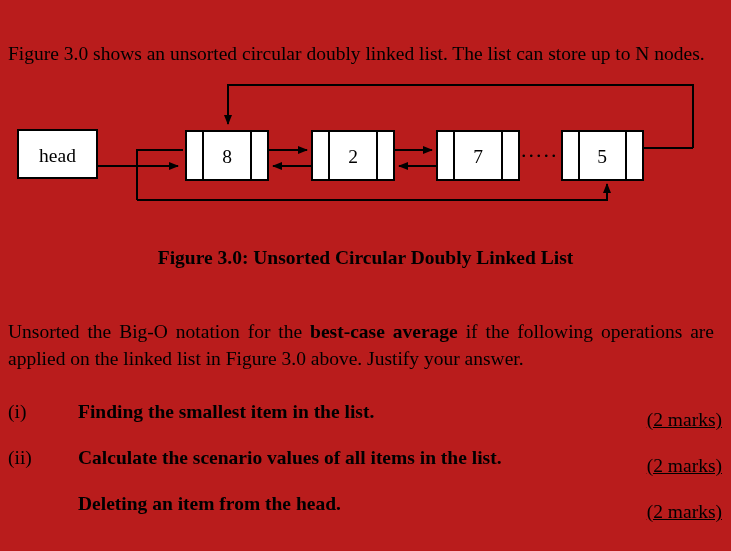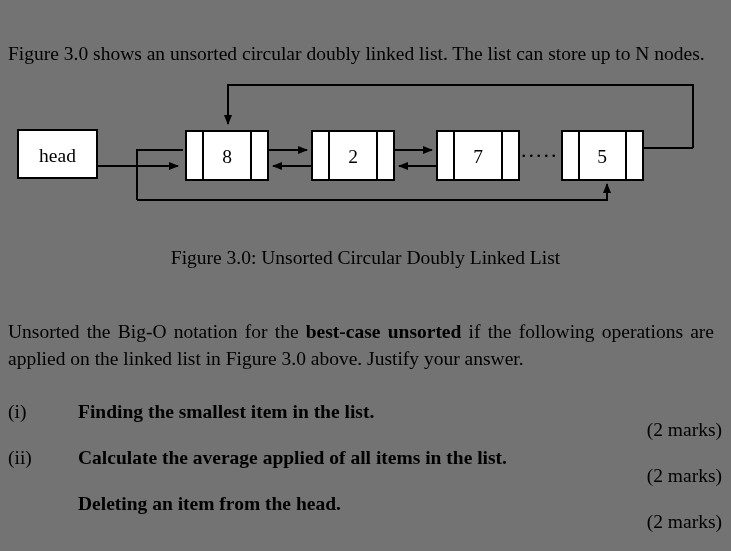--- a/index.html
+++ b/index.html
@@ -11,21 +11,21 @@
     width: 731px;
     height: 551px;
     overflow: hidden;
     font-family: "Liberation Serif", "DejaVu Serif", serif;
     color: #000000;
   }
   .page {
     position: relative;
     width: 731px;
     height: 551px;
-    background: #737373;
+    background: #b91c1c;
   }
 
   
   .intro {
     position: absolute;
     left: 8px;
     top: 20px;
     width: 706px;
     font-size: 19.5px;
     line-height: 27px;
@@ -45,21 +45,21 @@
     display: block;
   }
 
   .caption {
     position: absolute;
     left: 0px;
     top: 245px;
     width: 731px;
     text-align: center;
     font-size: 19.5px;
-    font-weight: normal;
+    font-weight: bold;
     line-height: 26px;
   }
 
   
   .prompt {
     position: absolute;
     left: 8px;
     top: 298px;
     width: 706px;
     font-size: 19.5px;
@@ -91,23 +91,24 @@
   }
   .item .text {
     position: absolute;
     left: 70px;
     top: 0px;
     font-weight: bold;
   }
   .item .marks {
     position: absolute;
     right: 0px;
-    top: 18px;
+    top: 8px;
     text-align: center;
     white-space: nowrap;
+    text-decoration: underline;
   }
 </style>
 </head>
 <body>
 
 <div class="page">
 
   <p class="intro">Figure 3.0 shows an unsorted circular doubly linked list. The list can store up to N nodes.</p>
 
   <div class="figure-wrap">
@@ -176,33 +177,33 @@
         <rect x="562" y="59" width="81" height="49" fill="#ffffff" stroke="#000000" stroke-width="2"></rect>
         <line x1="579" y1="59" x2="579" y2="108" stroke="#000000" stroke-width="2"></line>
         <line x1="626" y1="59" x2="626" y2="108" stroke="#000000" stroke-width="2"></line>
         <text x="602" y="91" font-family="Liberation Serif, DejaVu Serif, serif" font-size="19.5" text-anchor="middle" fill="#000000">5</text>
       </g>
     </svg>
   </div>
 
   <div class="caption">Figure 3.0: Unsorted Circular Doubly Linked List</div>
 
-  <p class="prompt"><span>Unsorted the Big-O notation for the </span><b>best-case unsorted</b><span> if the following operations are applied on the linked list in Figure 3.0 above. Justify your answer.</span></p>
+  <p class="prompt"><span>Unsorted the Big-O notation for the </span><b>best-case average</b><span> if the following operations are applied on the linked list in Figure 3.0 above. Justify your answer.</span></p>
 
   <div class="items">
 
     <div class="item">
       <span class="label">(i)</span>
       <span class="text">Finding the smallest item in the list.</span>
       <span class="marks">(2 marks)</span>
     </div>
 
     <div class="item">
       <span class="label">(ii)</span>
-      <span class="text">Calculate the average applied of all items in the list.</span>
+      <span class="text">Calculate the scenario values of all items in the list.</span>
       <span class="marks">(2 marks)</span>
     </div>
 
     <div class="item">
       <span class="text">Deleting an item from the head.</span>
       <span class="marks">(2 marks)</span>
     </div>
 
   </div>
 

